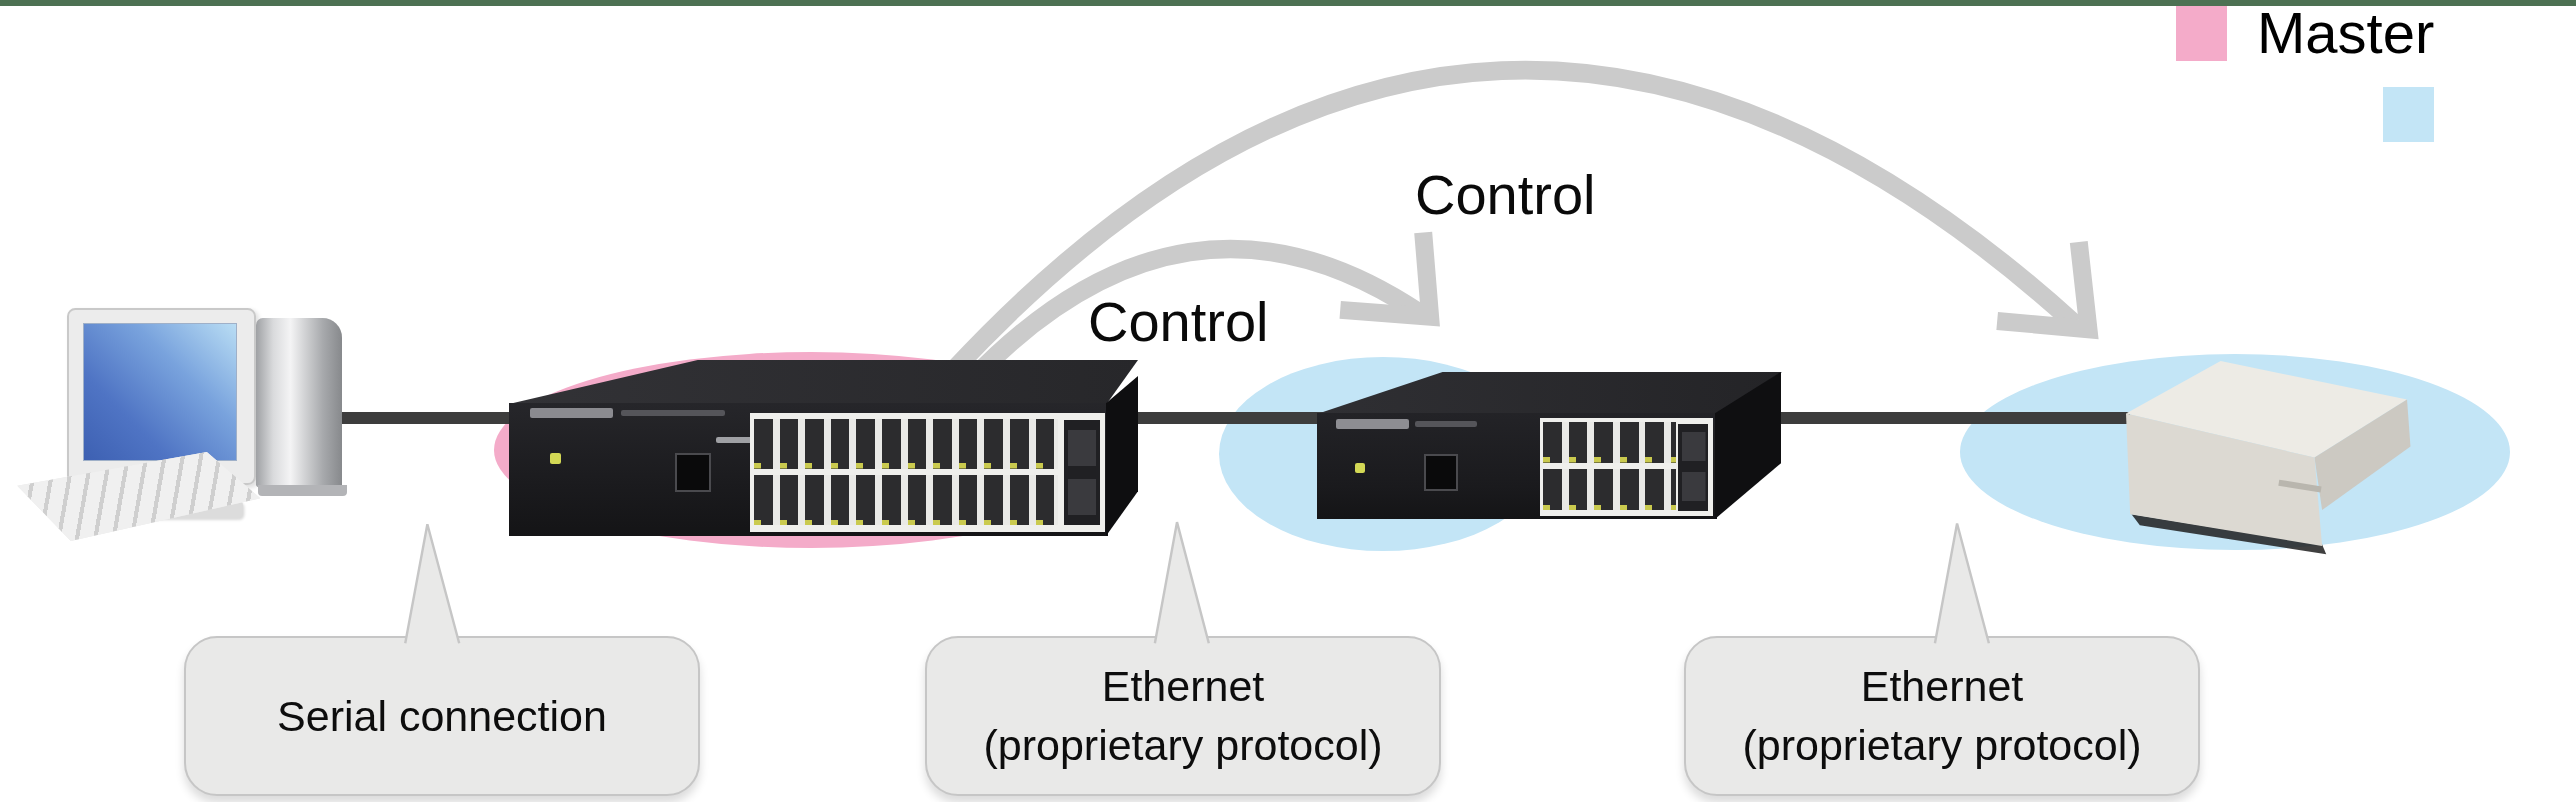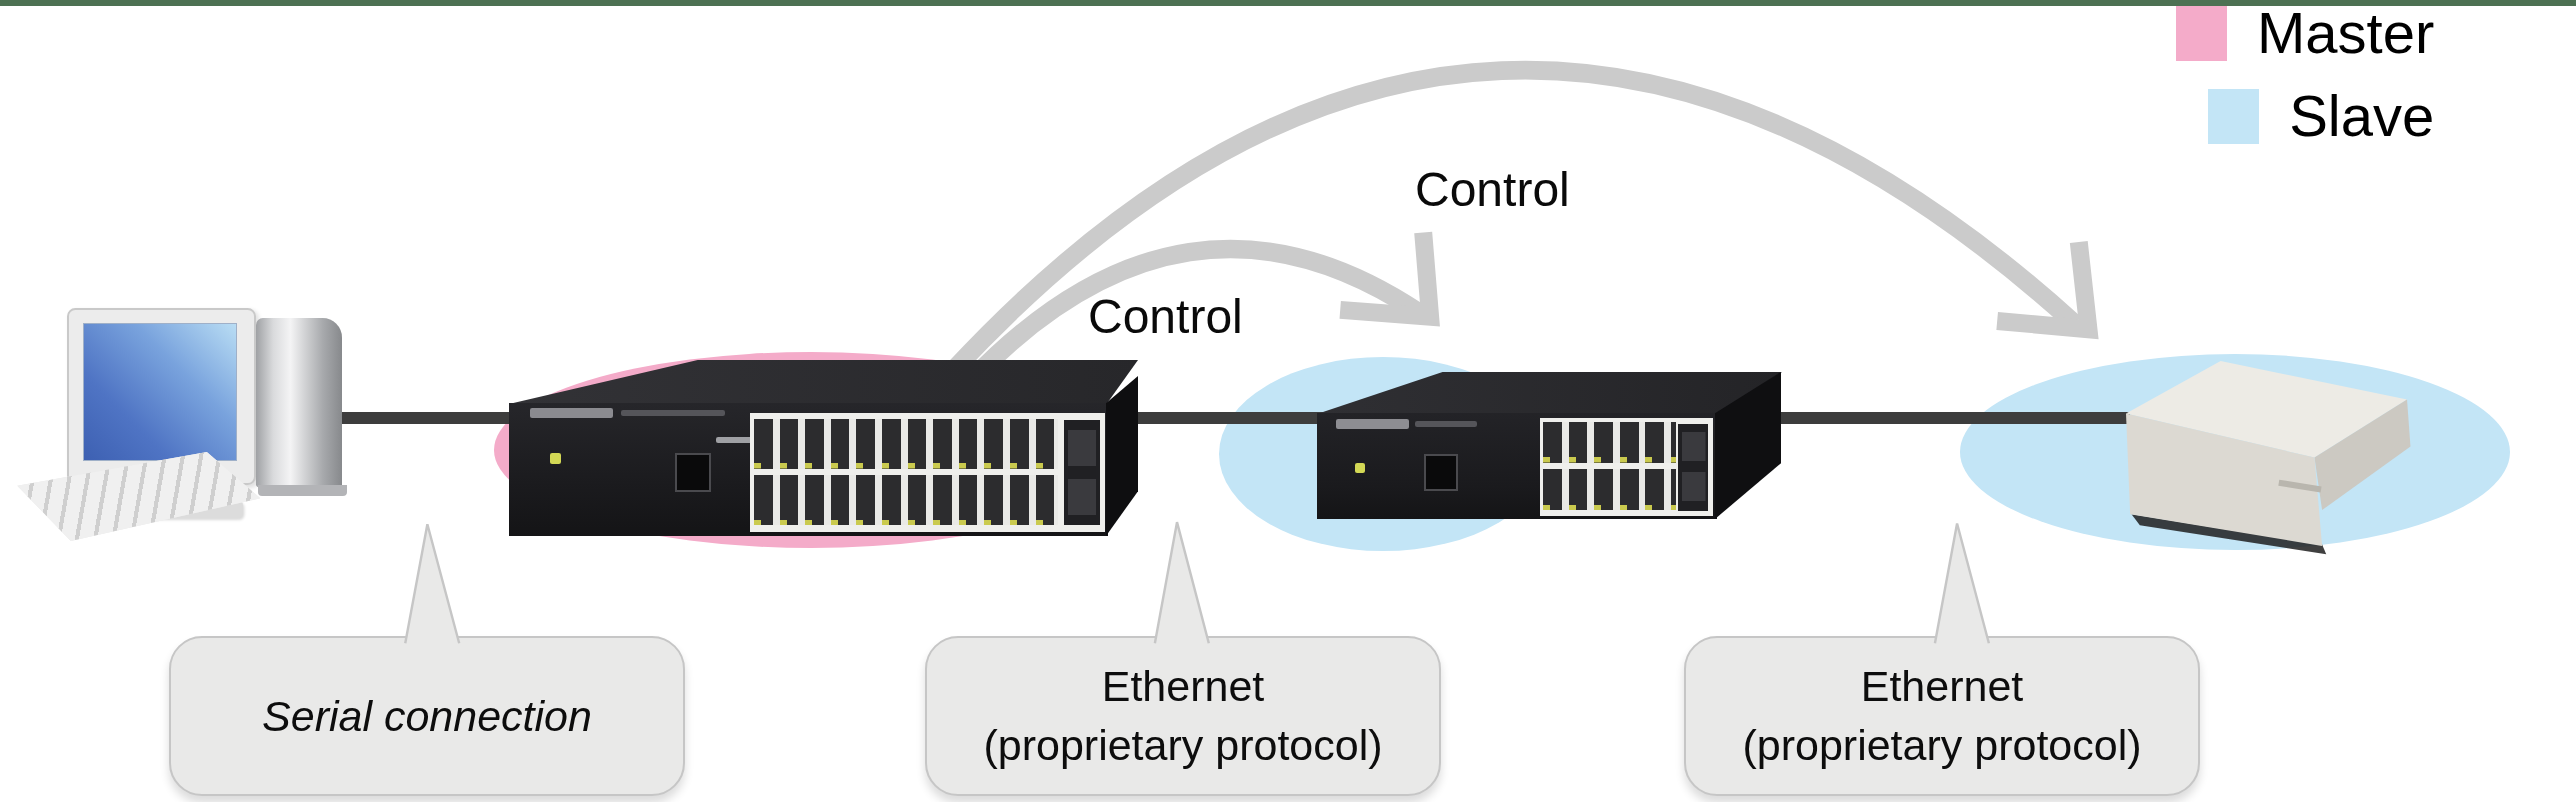--- a/index.html
+++ b/index.html
@@ -18,21 +18,21 @@
 
   
   #cable{position:absolute;left:331px;top:412px;width:1799px;height:11.8px;background:#3d3d3d;z-index:2;}
 
   
   #arrows-svg{position:absolute;left:0;top:0;z-index:2;}
   .arc{fill:none;stroke:#cbcbcb;stroke-width:27;}
   .chev{fill:none;stroke:#cbcbcb;stroke-width:26;stroke-linejoin:miter;}
 
   
-  .ctrl{position:absolute;font-size:48px;color:#0a0a0a;z-index:4;white-space:nowrap;}
+  .ctrl{position:absolute;font-size:56px;color:#0a0a0a;z-index:4;white-space:nowrap;}
   #ctrl-upper{left:1415px;top:162px;}
   #ctrl-lower{left:1088px;top:289px;}
 
   
   .dev{position:absolute;z-index:3;}
   
   #pc{left:17.3px;top:294px;width:325px;height:249px;}
   #pc .monitor{position:absolute;left:50px;top:14px;width:185px;height:173px;background:#ececec;border:2.1px solid #c9c9c9;border-radius:8.3px;box-shadow:2.8px 2.8px 4.1px rgba(0,0,0,0.12);}
   #pc .screen{position:absolute;left:66px;top:29px;width:152px;height:136px;border:1.4px solid #9fb0c8;background:linear-gradient(225deg,#b9ddf4 0%,#79a3dd 35%,#4f74c4 70%,#3d60b2 100%);}
   #pc .stand{position:absolute;left:133px;top:187px;width:33px;height:22px;background:#cdcdcd;}
@@ -82,21 +82,21 @@
   #sw2 .sfp{position:absolute;left:138px;top:5.5px;width:30px;height:87px;background:#202023;
     background-image:linear-gradient(#3a3a3e,#3a3a3e),linear-gradient(#3a3a3e,#3a3a3e);
     background-size:23.5px 29px,23.5px 29px;background-position:3.5px 8.3px,3.5px 48px;background-repeat:no-repeat;}
   
   #ap{left:2126px;top:358px;width:290px;height:204px;}
   
   .callout{position:absolute;top:636px;width:512px;height:156px;background:#e9e9e8;border:2.1px solid #c6c6c6;
     border-radius:33px;box-shadow:0 7px 9.7px rgba(0,0,0,0.14);
     display:flex;flex-direction:column;justify-content:center;align-items:center;gap:9.7px;
     font-size:43px;color:#0d0d0d;z-index:5;text-align:center;}
-  #callout-serial{left:169px;font-style:italic;} #callout-eth1{left:925px;} #callout-eth2{left:1684px;}
+  #callout-serial{left:184px;} #callout-eth1{left:925px;} #callout-eth2{left:1684px;}
   #tails-svg{position:absolute;left:0;top:0;z-index:6;pointer-events:none;}
   .tail-fill{fill:#e9e9e8;stroke:none;}
   .tail-edge{fill:none;stroke:#c6c6c6;stroke-width:3.5;}
   
   #legend{position:absolute;left:2176px;top:4.1px;z-index:7;display:flex;flex-direction:column;gap:25px;align-items:flex-end;}
   .legend-row{display:flex;align-items:center;gap:30px;}
   .swatch{width:51px;height:55px;}
   .legend-label{font-size:58px;color:#000;line-height:1;}
 </style>
 </head>
@@ -194,18 +194,17 @@
     <path class="tail-edge" d="M 2798 930 L 2830 757 L 2876 930"></path>
   </svg>
 
   <div id="legend">
     <div class="legend-row">
       <div class="swatch" style="background:#f4abc9;"></div>
       <div class="legend-label">Master</div>
     </div>
     <div class="legend-row">
       <div class="swatch" style="background:#c3e5f6;"></div>
-      <div class="legend-label">Slave</div>
     </div>
   </div>
 
 </div>
 
 
 </body></html>

